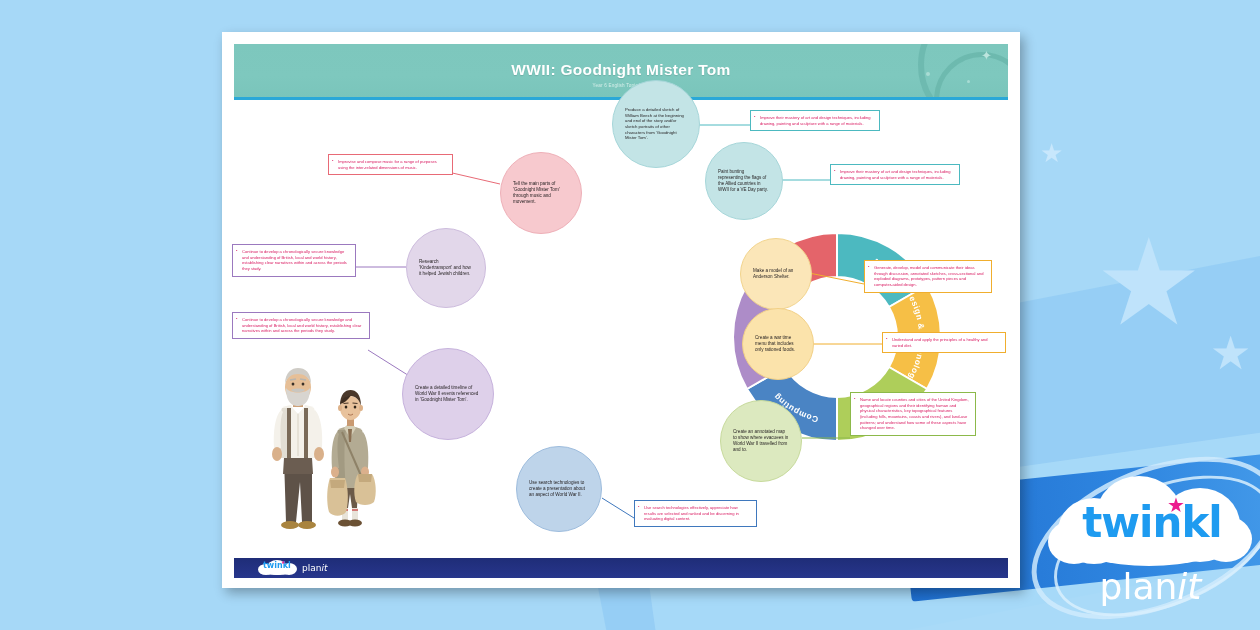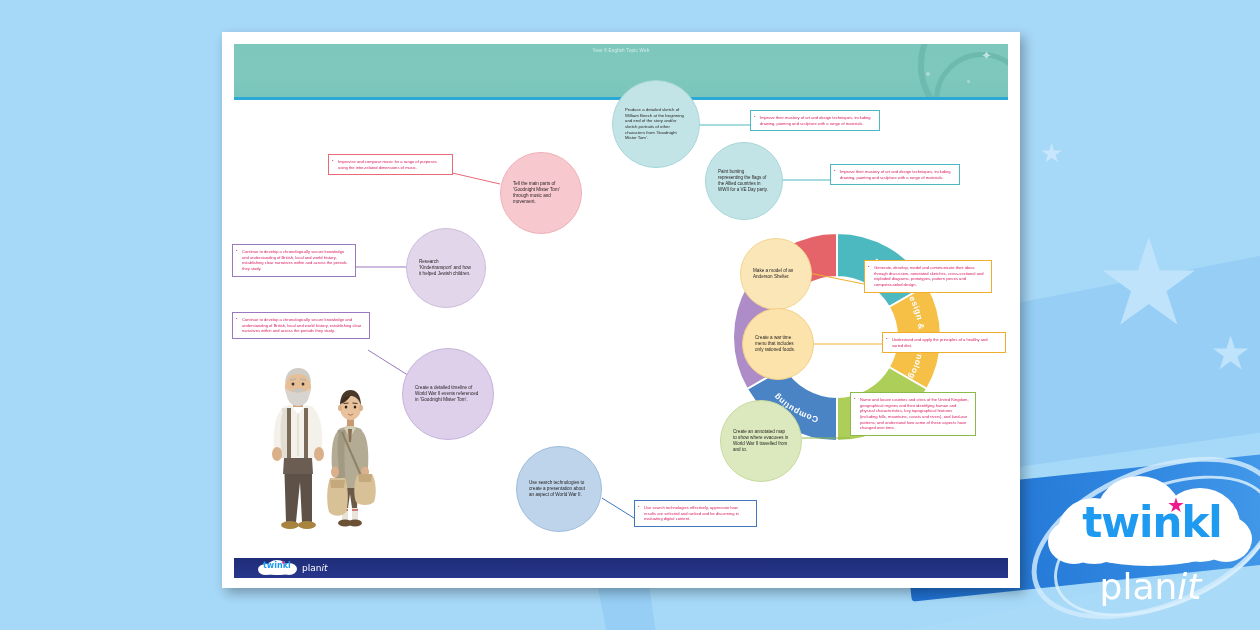--- a/index.html
+++ b/index.html
@@ -256,20 +256,21 @@
 </div>
 
 <div class="slide">
 
   <div class="slide-header">
     <div class="hdr-arc"></div>
     <div class="hdr-arc2"></div>
     <div class="hdr-dot d1"></div>
     <div class="hdr-dot d2"></div>
     <div class="hdr-spark">✦</div>
+    <div class="slide-title">WWII: Goodnight Mister Tom</div>
     <div class="slide-subtitle">Year 6 English Topic Web</div>
   </div>
   <div class="hdr-underline"></div>
 
   <svg width="798" height="556" style="position:absolute;left:0;top:0;z-index:3;">
 
     <line x1="226" y1="140" x2="278" y2="152" stroke="#e86a76" stroke-width="1"></line>
 
     <line x1="470" y1="93" x2="528" y2="93" stroke="#4cb9c0" stroke-width="1"></line>
 

